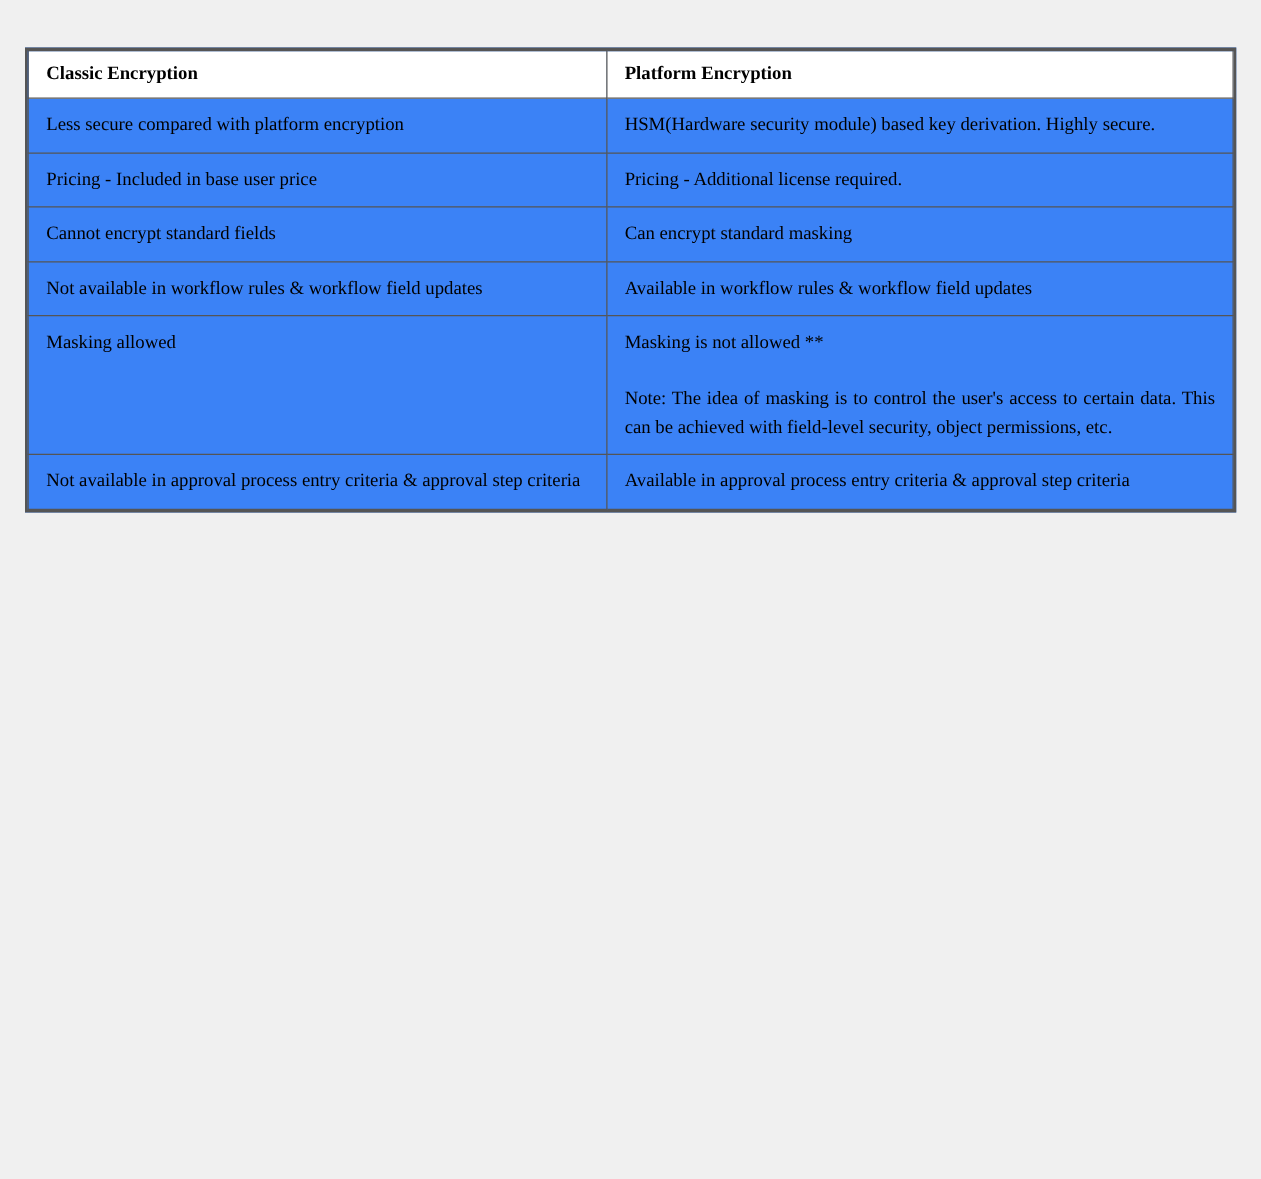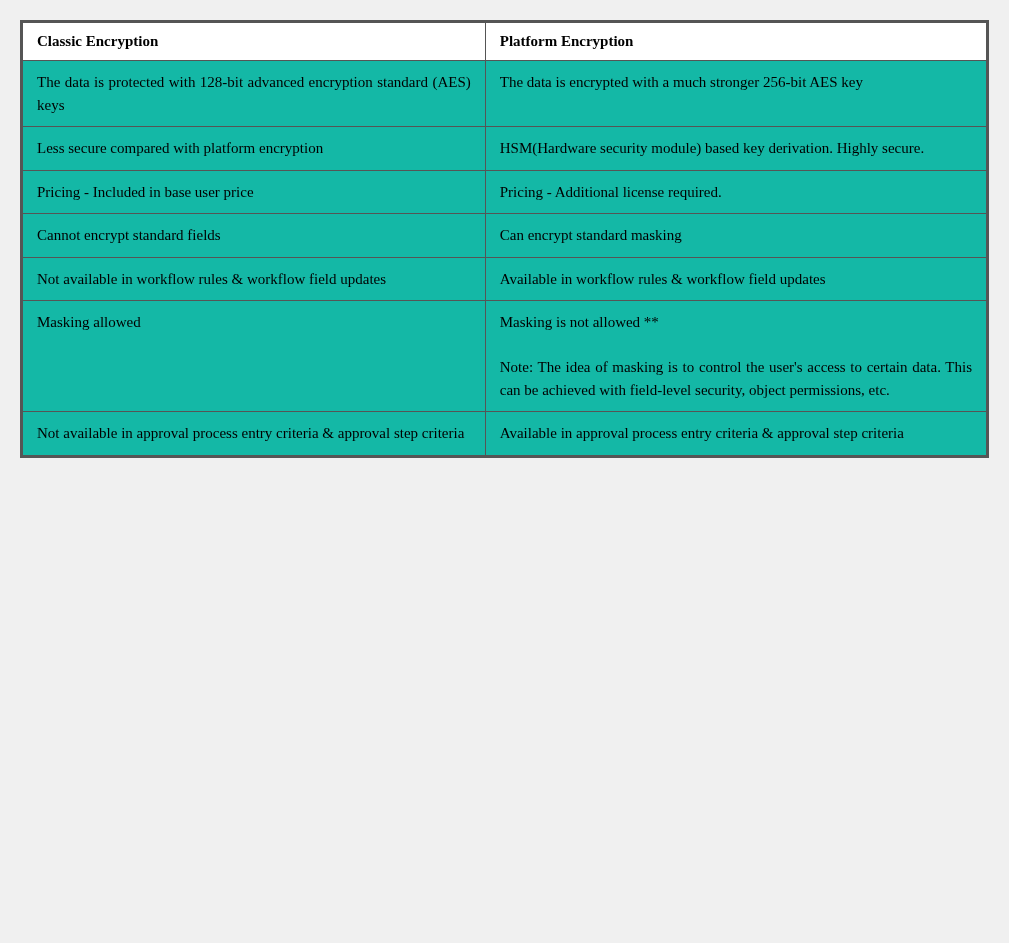--- a/index.html
+++ b/index.html
@@ -12,23 +12,24 @@
       background: #f0f0f0;
       display: flex;
       justify-content: center;
       align-items: flex-start;
       padding: 20px;
       font-family: Georgia, 'Times New Roman', serif;
       font-size: 15px;
     }
 
     .table-wrapper {
-      background: #14b8a6;
+      background: #3b82f6;
       border: 2px solid #555;
       width: 970px;
+      margin-top: 18px;
     }
 
     table {
       width: 100%;
       border-collapse: collapse;
     }
 
     th {
       background: #ffffff;
       font-weight: bold;
@@ -72,24 +73,20 @@
       <tr>
         <th>
           <span>Classic Encryption</span>
         </th>
         <th>
           <span>Platform Encryption</span>
         </th>
       </tr>
     </thead>
     <tbody id="table-body">
-    <tr>
-          <td>The data is protected with 128-bit advanced encryption standard (AES) keys</td>
-          <td>The data is encrypted with a much stronger 256-bit AES key</td>
-        </tr>
         <tr>
           <td>Less secure compared with platform encryption</td>
           <td>HSM(Hardware security module) based key derivation. Highly secure.</td>
         </tr>
         <tr>
           <td>Pricing - Included in base user price</td>
           <td>Pricing - Additional license required.</td>
         </tr>
         <tr>
           <td>Cannot encrypt standard fields</td>

